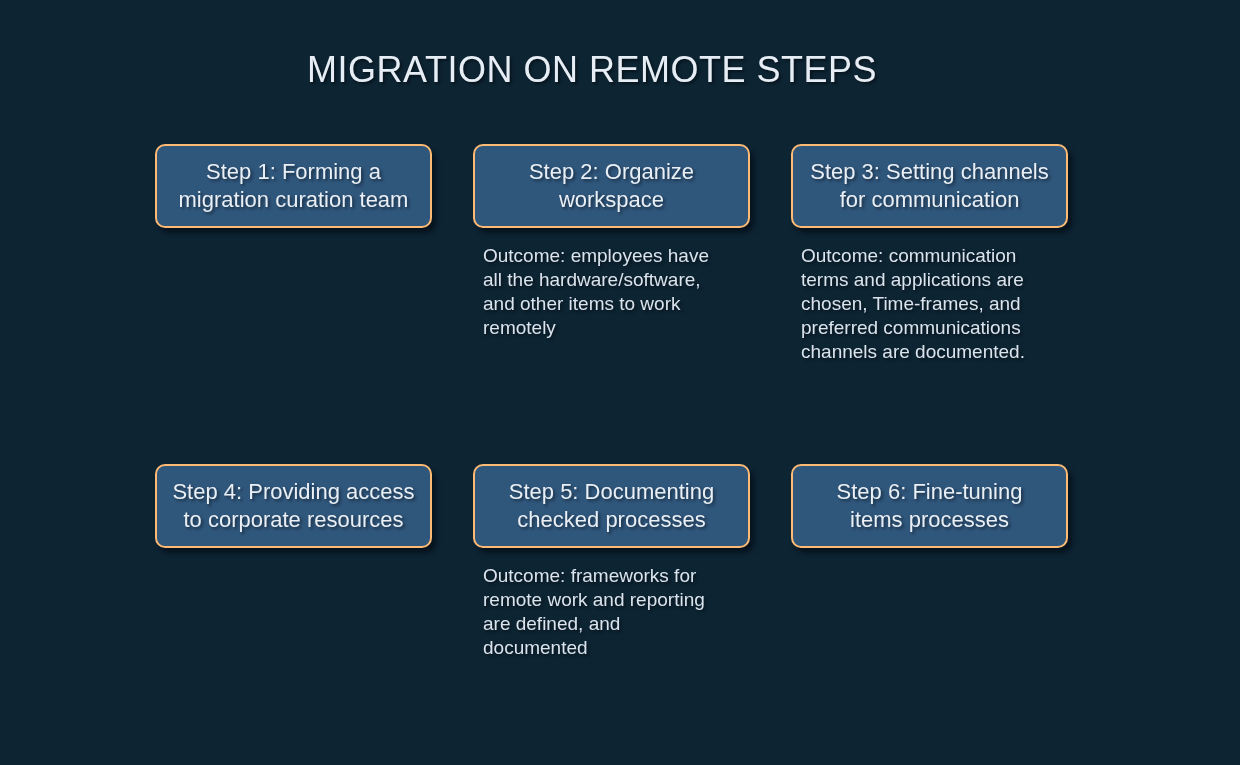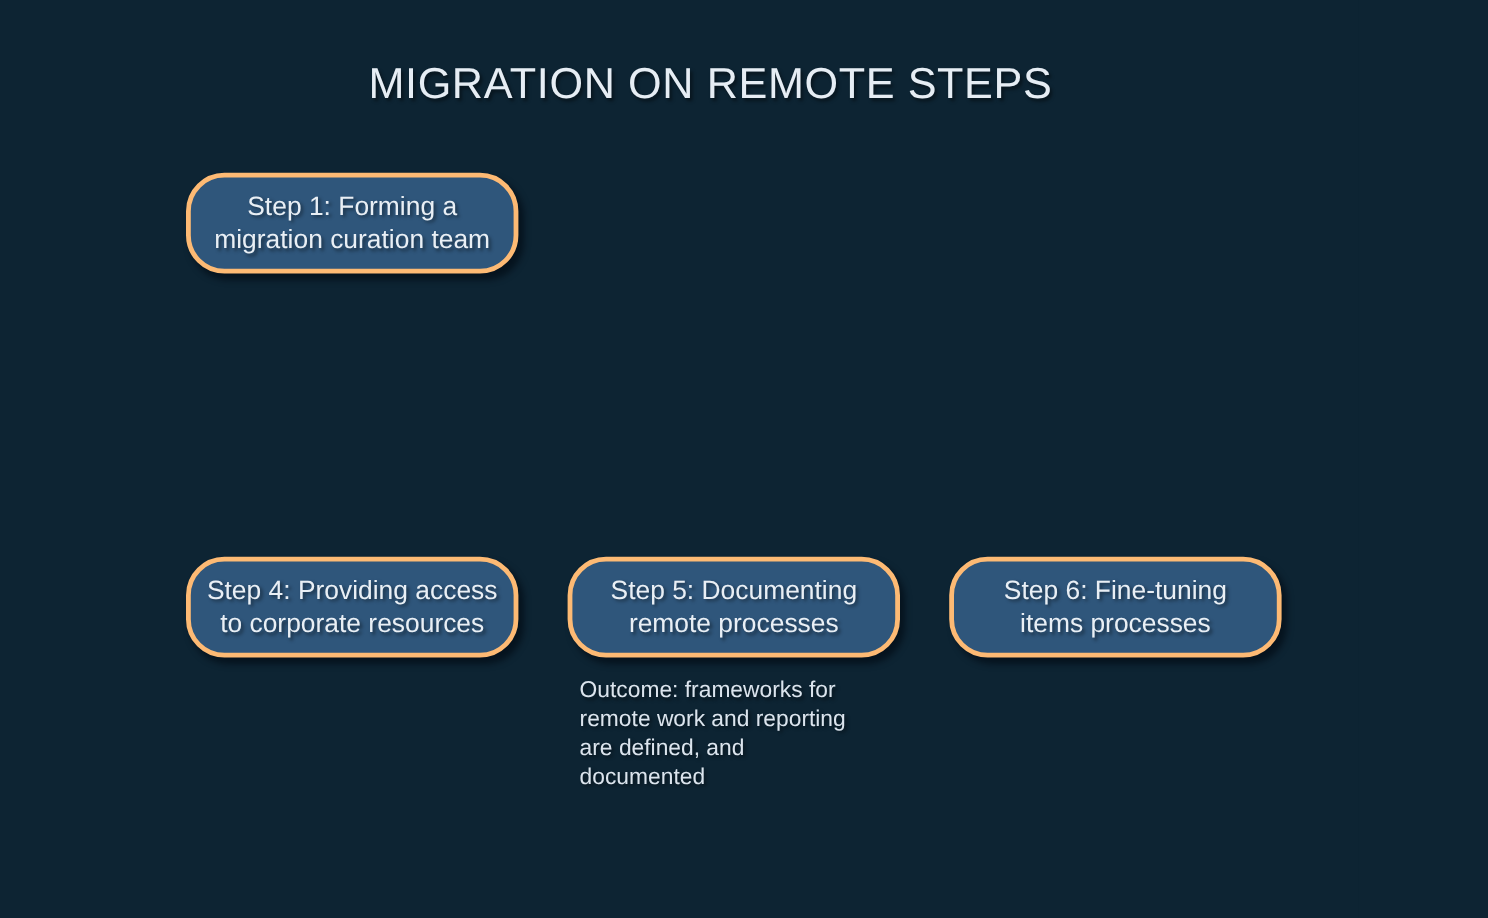--- a/index.html
+++ b/index.html
@@ -36,22 +36,22 @@
   .cell.c1 { left: 155px; }
   .cell.c2 { left: 473px; }
   .cell.c3 { left: 791px; }
   .cell.r1 { top: 144px; }
   .cell.r2 { top: 436px; margin-top: 28px; }
   .step-box {
     box-sizing: border-box;
     width: 100%;
     height: 84px;
     background: #2f567b;
-    border: 4px solid #fdba74;
-    border-radius: 32px;
+    border: 2px solid #fdba74;
+    border-radius: 10px;
     box-shadow: 4px 5px 5px rgba(2, 9, 16, 0.6);
     display: flex;
     align-items: center;
     justify-content: center;
   }
   .step-title {
     font-size: 22px;
     line-height: 28px;
     text-align: center;
     color: #e9eff5;
@@ -112,33 +112,54 @@
 
   <div class="main-title">MIGRATION ON REMOTE STEPS</div>
 
   <div class="cell c1 r1">
     <div class="step-box">
       <div class="step-title">Step 1: Forming a
 migration curation team</div>
     </div>
   </div>
 
+  <div class="cell c2 r1">
+    <div class="step-box">
+      <div class="step-title">Step 2: Organize
+workspace</div>
+    </div>
+    <div class="outcome">Outcome: employees have
+all the hardware/software,
+and other items to work
+remotely</div>
+  </div>
 
+  <div class="cell c3 r1">
+    <div class="step-box">
+      <div class="step-title">Step 3: Setting channels
+for communication</div>
+    </div>
+    <div class="outcome">Outcome: communication
+terms and applications are
+chosen, Time-frames, and
+preferred communications
+channels are documented.</div>
+  </div>
 
   <div class="cell c1 r2">
     <div class="step-box">
       <div class="step-title">Step 4: Providing access
 to corporate resources</div>
     </div>
   </div>
 
   <div class="cell c2 r2">
     <div class="step-box">
       <div class="step-title">Step 5: Documenting
-remote processes</div>
+checked processes</div>
     </div>
     <div class="outcome">Outcome: frameworks for
 remote work and reporting
 are defined, and
 documented</div>
   </div>
 
   <div class="cell c3 r2">
     <div class="step-box">
       <div class="step-title">Step 6: Fine-tuning

